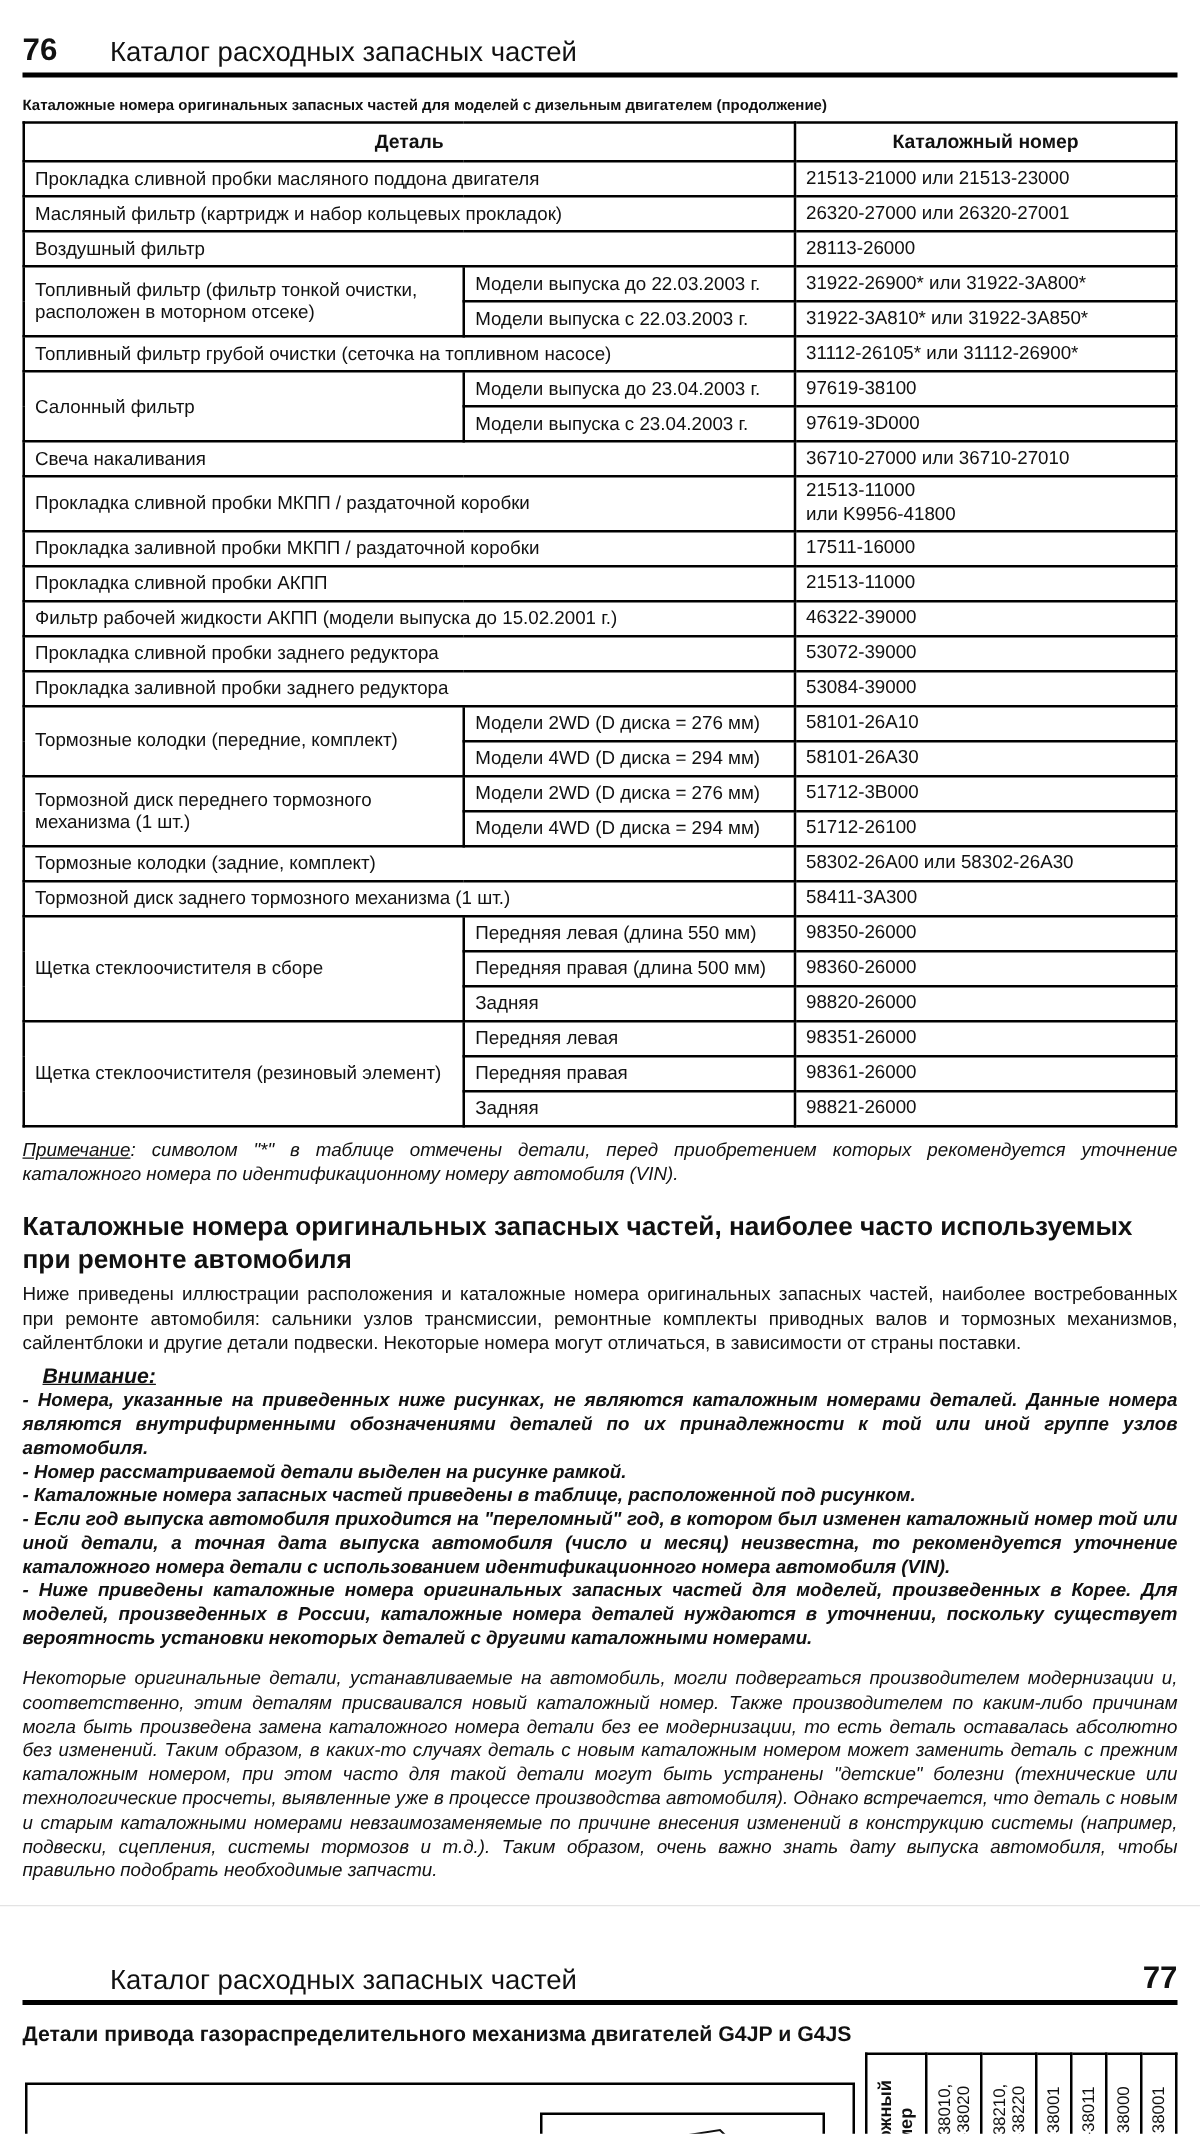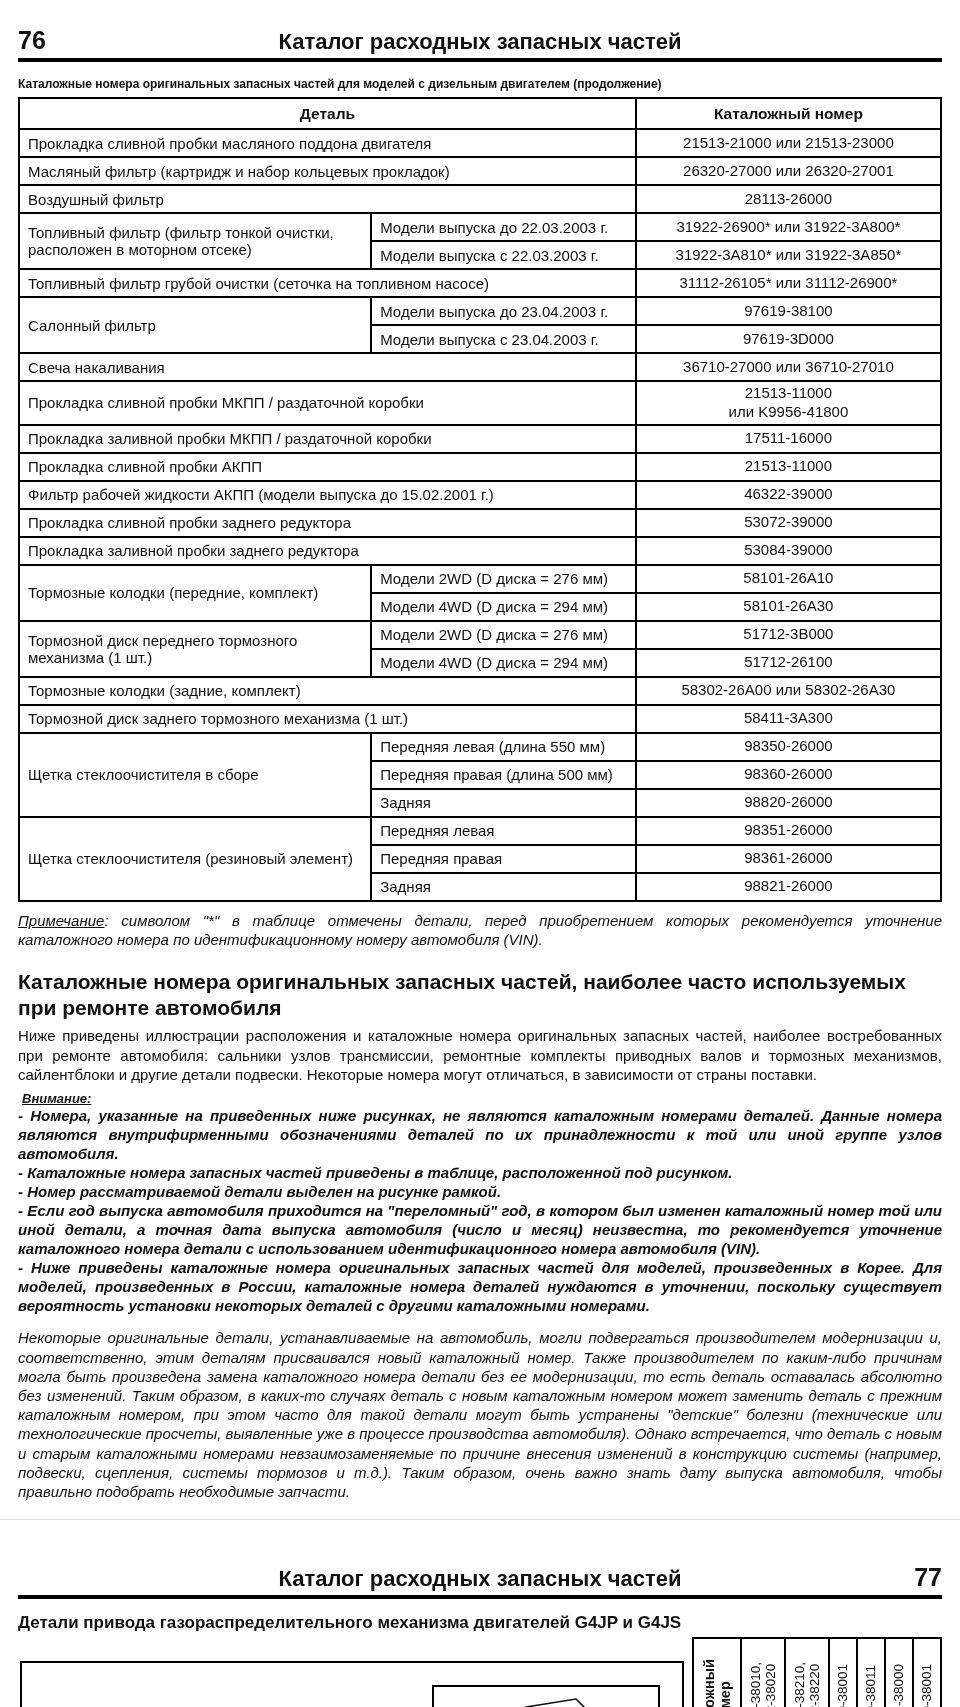--- a/index.html
+++ b/index.html
@@ -6,35 +6,35 @@
   body{
     width:960px;height:1707px;overflow:hidden;position:relative;
     background:#ffffff;color:#111;
     font-family:"Liberation Sans","DejaVu Sans",sans-serif;
   }
   .page{padding:0 18px;}
   
   .hdr{display:flex;align-items:flex-end;margin-top:26px;}
   .hdr .pn{font-size:25px;font-weight:bold;width:70px;}
   .hdr .pn.right{text-align:right;margin-top:14px;}
-  .hdr .ht{flex:1;text-align:center;font-size:22px;font-weight:bold;}
+  .hdr .ht{flex:1;text-align:left;font-size:22px;font-weight:normal;}
   .rule{height:4px;background:#000;margin-top:3px;}
   
   .tbl-title{font-weight:bold;font-size:12px;margin:15px 0 6px;}
   table.parts{width:100%;border-collapse:collapse;font-size:15px;}
   table.parts th,table.parts td{border:2px solid #000;padding:2px 8px;vertical-align:middle;}
   table.parts th{font-weight:bold;text-align:center;height:25px;font-size:15.5px;}
   td.c-part,td.c-cond{text-align:left;height:22px;}
-  td.c-num{text-align:center;white-space:pre-line;line-height:1.25;}
+  td.c-num{text-align:left;white-space:pre-line;line-height:1.25;}
   
   .note{font-style:italic;font-size:15px;line-height:1.28;margin-top:9px;text-align:justify;}
   .note .nl{text-decoration:underline;}
   .sec-h{font-weight:bold;font-size:21px;line-height:1.25;margin:20px 0 5px;}
   .para{font-size:15px;line-height:1.28;text-align:justify;margin:0;}
-  .att-label{font-weight:bold;font-style:italic;font-size:13px;margin:7px 4px 0;}
+  .att-label{font-weight:bold;font-style:italic;font-size:17px;margin:7px 16px 0;}
   .att-label span{text-decoration:underline;}
   .bullet{font-weight:bold;font-style:italic;font-size:15px;line-height:1.27;text-align:justify;margin:0;}
   .closing{font-style:italic;margin-top:13px;}
   
   .page-gap{height:36px;position:relative;}
   .page-gap::after{content:"";position:absolute;left:0;right:0;top:18px;height:1px;background:#e3e3e3;}
   
   .sec-title2{font-weight:bold;font-size:17px;margin:14px 0 4px;}
   .fig-wrap{position:relative;height:260px;}
   .vtext{writing-mode:vertical-rl;transform:rotate(180deg);white-space:pre-line;line-height:1.12;display:inline-block;}
@@ -199,22 +199,22 @@
 
   <p class="note"><span class="nl">Примечание</span><span>: символом "*" в таблице отмечены детали, перед приобретением которых рекомендуется уточнение каталожного номера по идентификационному номеру автомобиля (VIN).</span></p>
 
   <div class="sec-h">Каталожные номера оригинальных запасных частей, наиболее часто используемых при ремонте автомобиля</div>
 
   <p class="para">Ниже приведены иллюстрации расположения и каталожные номера оригинальных запасных частей, наиболее востребованных при ремонте автомобиля: сальники узлов трансмиссии, ремонтные комплекты приводных валов и тормозных механизмов, сайлентблоки и другие детали подвески. Некоторые номера могут отличаться, в зависимости от страны поставки.</p>
 
   <p class="att-label"><span>Внимание:</span></p>
   <div>
       <p class="bullet">- Номера, указанные на приведенных ниже рисунках, не являются каталожным номерами деталей. Данные номера являются внутрифирменными обозначениями деталей по их принадлежности к той или иной группе узлов автомобиля.</p>
+      <p class="bullet">- Номер рассматриваемой детали выделен на рисунке рамкой.</p>
       <p class="bullet">- Каталожные номера запасных частей приведены в таблице, расположенной под рисунком.</p>
-      <p class="bullet">- Номер рассматриваемой детали выделен на рисунке рамкой.</p>
       <p class="bullet">- Если год выпуска автомобиля приходится на "переломный" год, в котором был изменен каталожный номер той или иной детали, а точная дата выпуска автомобиля (число и месяц) неизвестна, то рекомендуется уточнение каталожного номера детали с использованием идентификационного номера автомобиля (VIN).</p>
       <p class="bullet">- Ниже приведены каталожные номера оригинальных запасных частей для моделей, произведенных в Корее. Для моделей, произведенных в России, каталожные номера деталей нуждаются в уточнении, поскольку существует вероятность установки некоторых деталей с другими каталожными номерами.</p>
     </div>
 
   <p class="para closing">Некоторые оригинальные детали, устанавливаемые на автомобиль, могли подвергаться производителем модернизации и, соответственно, этим деталям присваивался новый каталожный номер. Также производителем по каким-либо причинам могла быть произведена замена каталожного номера детали без ее модернизации, то есть деталь оставалась абсолютно без изменений. Таким образом, в каких-то случаях деталь с новым каталожным номером может заменить деталь с прежним каталожным номером, при этом часто для такой детали могут быть устранены "детские" болезни (технические или технологические просчеты, выявленные уже в процессе производства автомобиля). Однако встречается, что деталь с новым и старым каталожными номерами невзаимозаменяемые по причине внесения изменений в конструкцию системы (например, подвески, сцепления, системы тормозов и т.д.). Таким образом, очень важно знать дату выпуска автомобиля, чтобы правильно подобрать необходимые запчасти.</p>
 </div>
 
 <div class="page-gap"></div>
 
 <div class="page">

